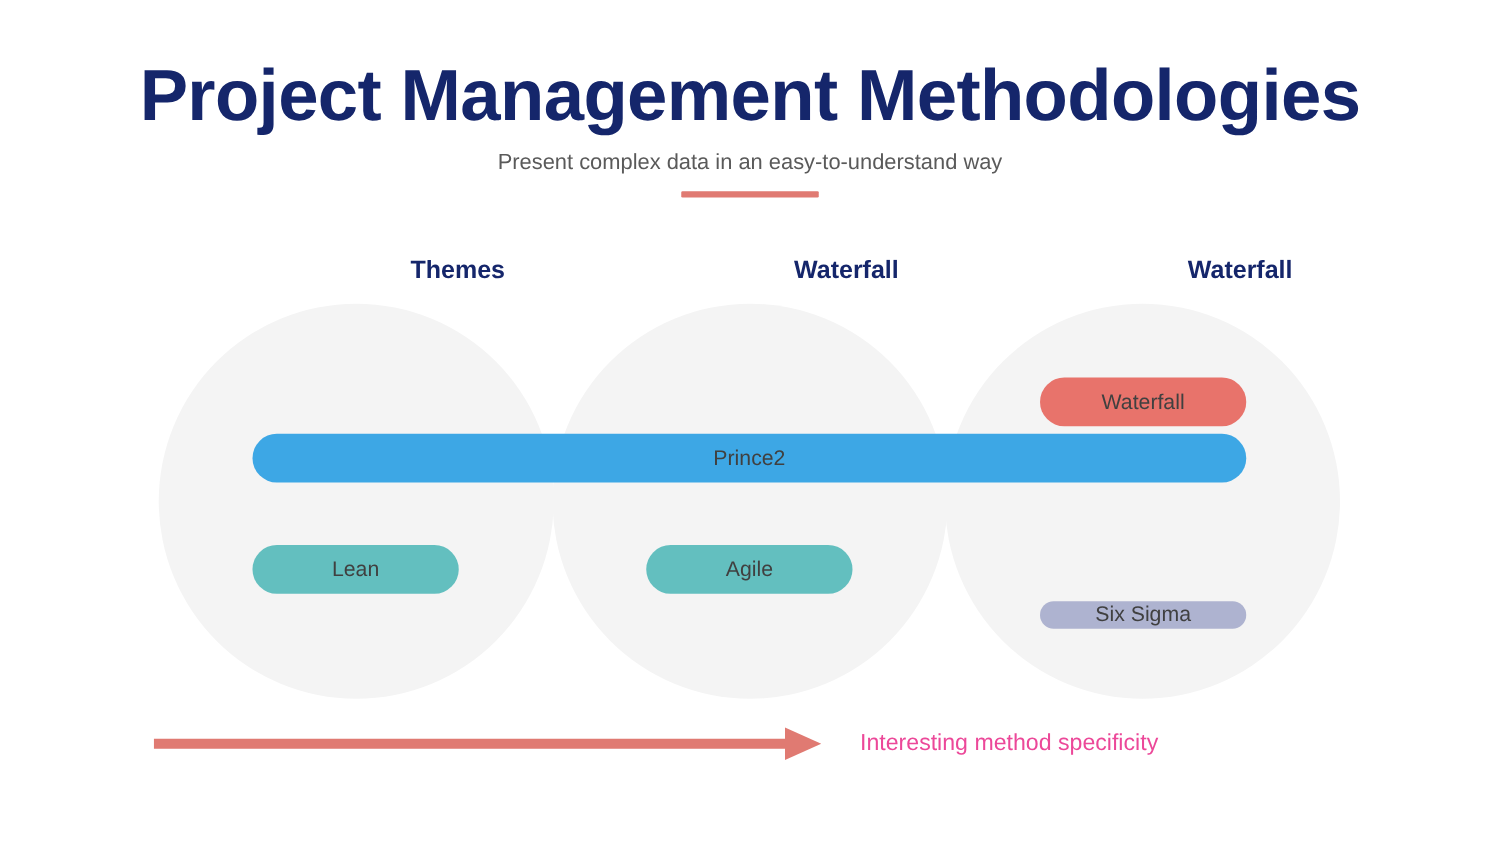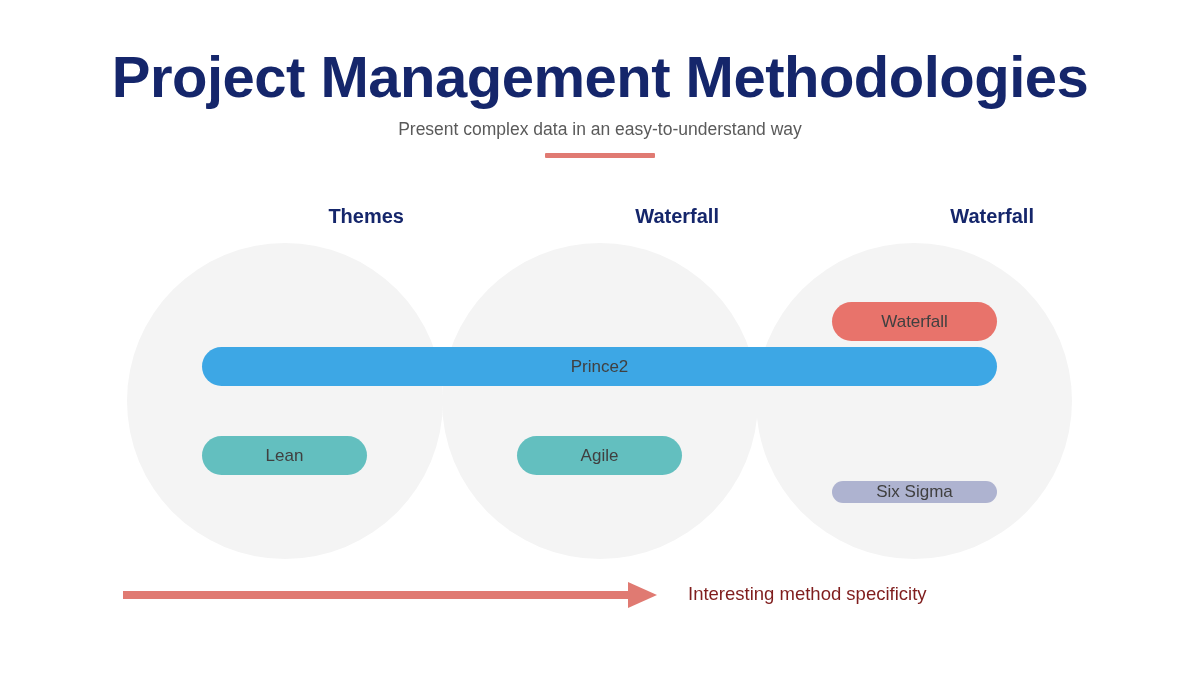--- a/index.html
+++ b/index.html
@@ -160,21 +160,21 @@
     left: 123px;
     top: 578px;
     width: 540px;
     height: 34px;
   }
   .caption {
     position: absolute;
     left: 688px;
     top: 583px;
     font-size: 18.5px;
-    color: #7f1d1d;
+    color: #ec4899;
     white-space: nowrap;
   }
 </style>
 </head>
 <body>
 
 <div class="slide">
 
   <div class="title">Project Management Methodologies</div>
 

